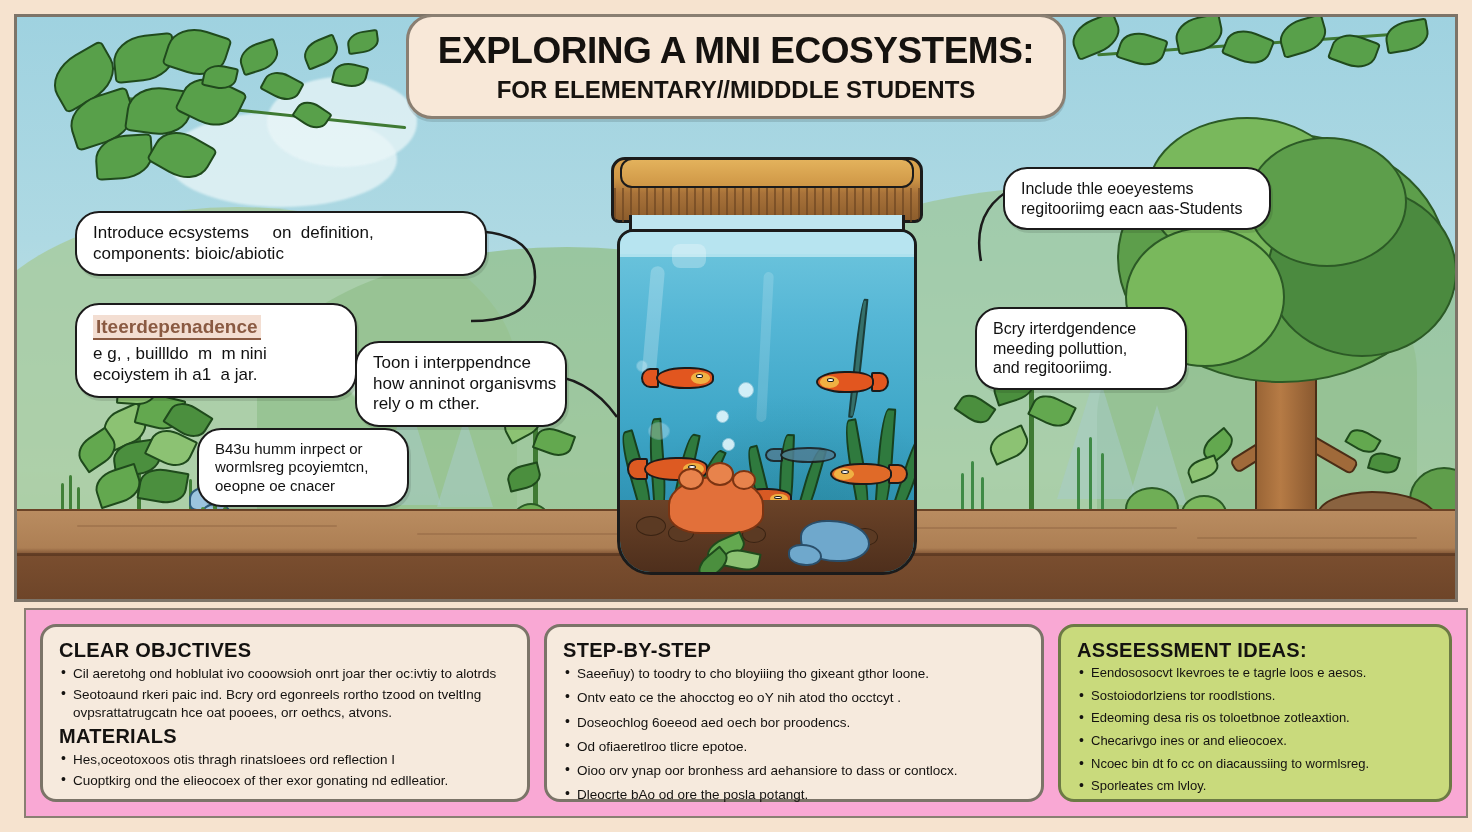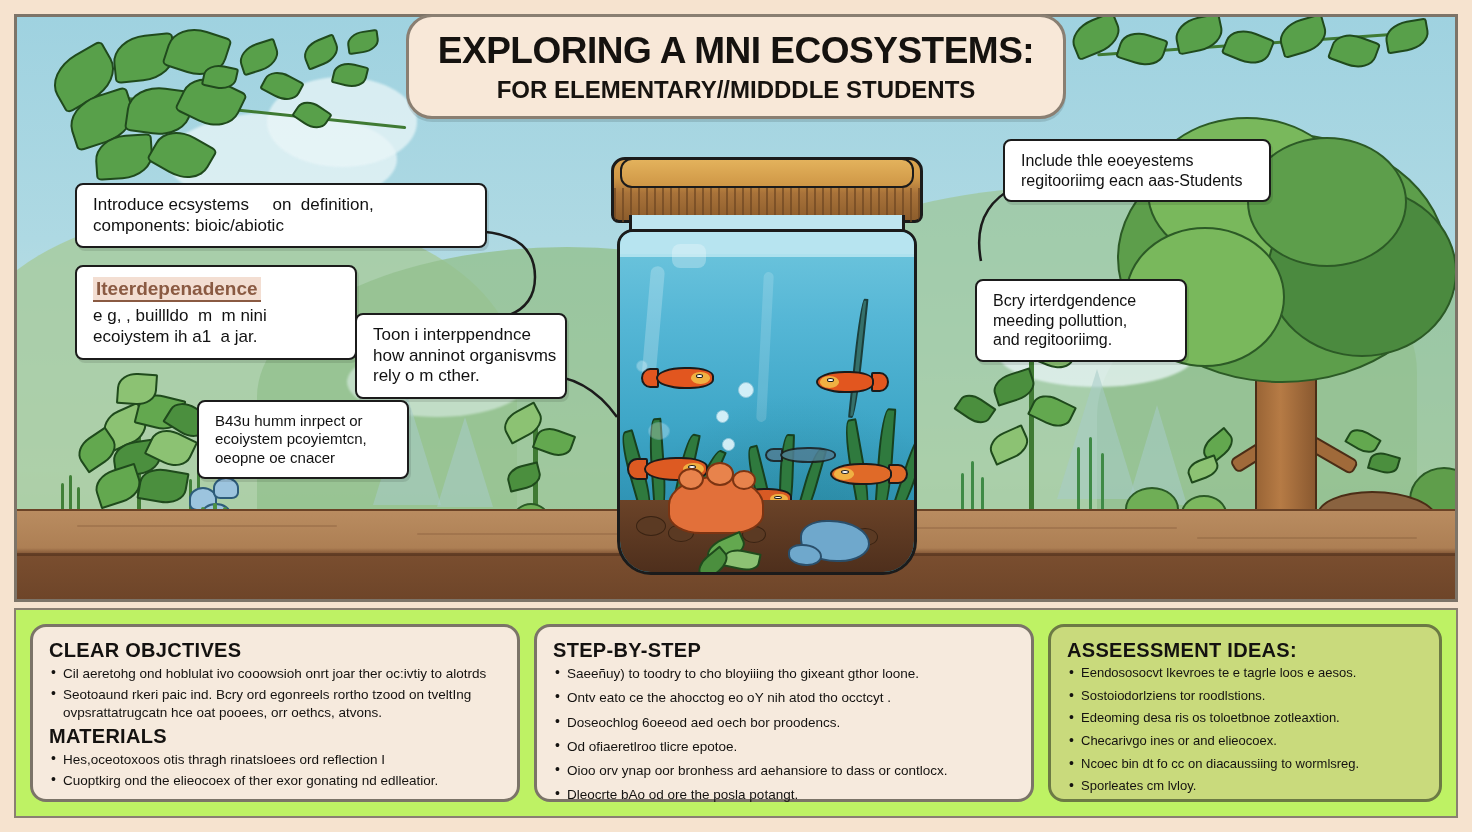--- a/index.html
+++ b/index.html
@@ -55,34 +55,35 @@
     font-size:37px; font-weight:bold; letter-spacing:-.5px; color:#15120f;
     font-family:"Liberation Sans", sans-serif; white-space:nowrap;
   }
   .title-sub{
     font-size:24px; font-weight:bold; color:#17130f; margin-top:4px; white-space:nowrap;
   }
 
   
   .bubble{
     position:absolute; background:#ffffff; border:2.5px solid #1b1b1b;
-    border-radius:8px; padding:10px 16px; z-index:18;
+    border-radius:24px; padding:10px 16px; z-index:18;
     font-size:17px; line-height:1.22; color:#111; font-weight:500;
     box-shadow:2px 3px 0 rgba(0,0,0,.10);
+    margin-top:28px;
   }
   .bubble .line{white-space:pre;}
   .bubble-head{
     display:inline-block; font-size:19px; font-weight:bold; color:#8a5a42;
     background:#f3ded2; border-bottom:2px solid #8a5a42; padding:0 3px; margin-bottom:4px;
   }
   .tail{position:absolute;z-index:17;}
   .tail path{fill:none;stroke:#1b1b1b;stroke-width:2.5px;}
 
   #b-intro{left:58px;  top:166px; width:412px;}
-  #b-inter{left:58px;  top:248px; width:282px;}
+  #b-inter{left:58px;  top:258px; width:282px;}
   #b-teach{left:338px; top:296px; width:212px;}
   #b-human{left:180px; top:383px; width:212px; font-size:15px;}
   #b-include{left:986px;top:122px; width:268px; font-size:16px;}
   #b-pollut{left:958px; top:262px; width:212px; font-size:16px;}
 
   
   .jar{position:absolute; left:576px; top:140px; width:348px; height:420px; z-index:12;}
   .lid{
     position:absolute;left:18px;top:0;width:312px;height:66px;
     background:linear-gradient(#dba44e 0%, #cf9746 30%, #a9733a 55%, #8d5d2c 100%);
@@ -149,22 +150,22 @@
 
   
   .shroom{position:absolute;background:#9cc4de;border:2.5px solid #2e5c7a;border-radius:50% 50% 28% 28%;}
 
   
   .lizard{position:absolute;left:332px;top:500px;width:110px;height:42px;background:#6aa8c9;border:2.5px solid #24506e;border-radius:50% 50% 30% 40%;}
   .lizard i{position:absolute;background:#a8cf88;border:1.5px solid #24506e;border-radius:50%;}
 
   
   .bottom{
-    position:absolute;left:14px;top:608px;width:1444px;height:210px;
-    background:#bef264;border:2px solid #8a7f72;
+    position:absolute;left:24px;top:608px;width:1444px;height:210px;
+    background:#f9a8d4;border:2px solid #8a7f72;
     display:flex;gap:14px;padding:14px;
   }
   .panel{
     border:3px solid #7b7468;border-radius:16px;padding:12px 16px;
     background:#f6eadd;
   }
   .panel.p1{width:490px;}
   .panel.p2{width:500px;}
   .panel.p3{flex:1;background:#c9da7c;border-color:#6c7a44;}
   .panel h3{
@@ -439,21 +440,21 @@
     </div>
 
     <div class="bubble" id="b-teach">
       <div class="line">Toon i interppendnce</div>
       <div class="line">how anninot organisvms</div>
       <div class="line">rely o m cther.</div>
     </div>
 
     <div class="bubble" id="b-human">
       <div class="line">B43u humm inrpect or</div>
-      <div class="line">ecoiystem pcoyiemtcn,</div>
+      <div class="line">wormlsreg pcoyiemtcn,</div>
       <div class="line">oeopne oe cnacer</div>
     </div>
 
     <div class="bubble" id="b-include">
       <div class="line">Include thle eoeyestems</div>
       <div class="line">regitooriimg eacn aas-Students</div>
     </div>
 
     <div class="bubble" id="b-pollut">
       <div class="line">Bcry irterdgendence</div>

